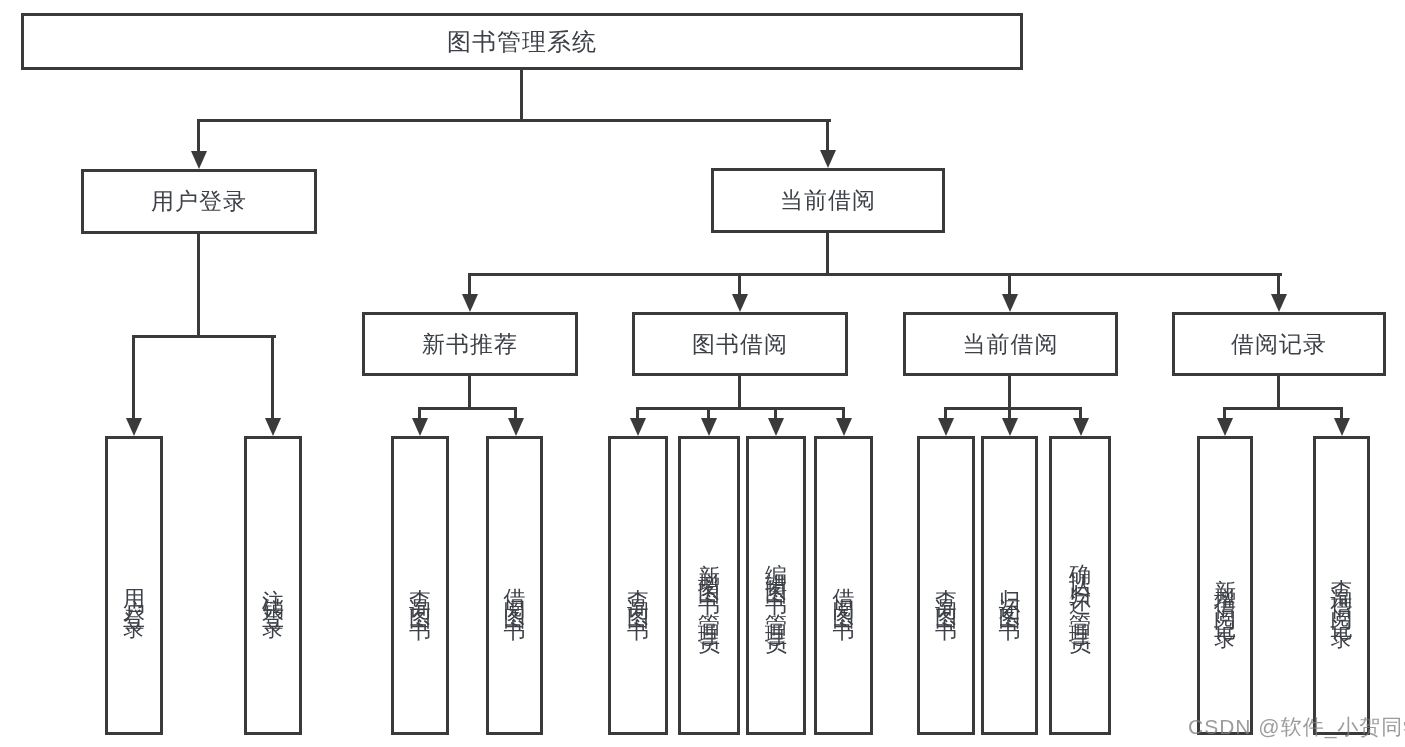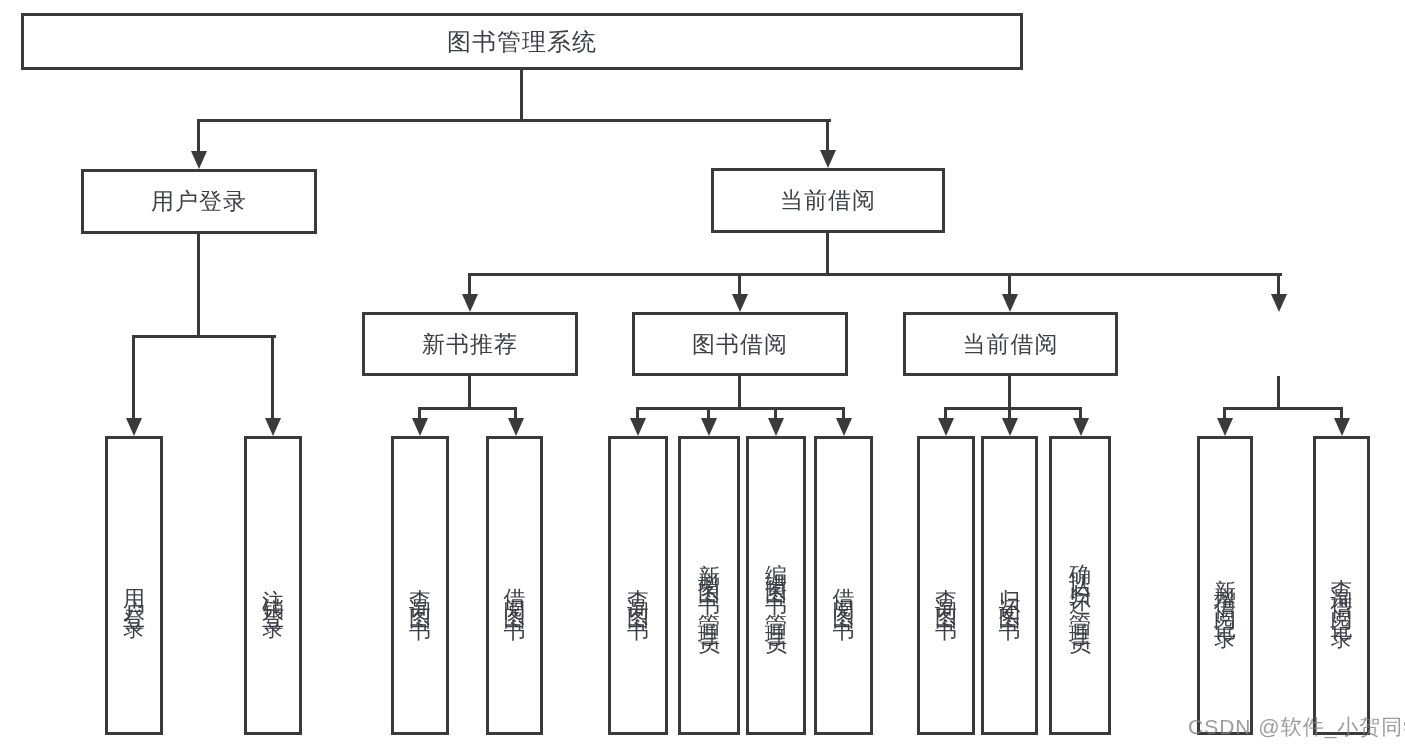--- a/index.html
+++ b/index.html
@@ -88,20 +88,21 @@
   <div class="ln" style="left:738px;top:273px;width:3px;height:21px"></div>
   <div class="arr" style="left:732px;top:294px"></div>
   <div class="ln" style="left:1008px;top:273px;width:3px;height:21px"></div>
   <div class="arr" style="left:1002px;top:294px"></div>
   <div class="ln" style="left:1277px;top:273px;width:3px;height:21px"></div>
   <div class="arr" style="left:1271px;top:294px"></div>
 
   <div class="node hnode" style="left:362px;top:312px;width:216px;height:64px">新书推荐</div>
   <div class="node hnode" style="left:632px;top:312px;width:216px;height:64px">图书借阅</div>
   <div class="node hnode" style="left:903px;top:312px;width:215px;height:64px">当前借阅</div>
+  <div class="node hnode" style="left:1172px;top:312px;width:214px;height:64px">借阅记录</div>
 
   <div class="ln" style="left:468px;top:376px;width:3px;height:31px"></div>
   <div class="ln" style="left:418px;top:407px;width:99px;height:3px"></div>
   <div class="ln" style="left:418px;top:407px;width:3px;height:11px"></div>
   <div class="arr" style="left:412px;top:418px"></div>
   <div class="ln" style="left:514px;top:407px;width:3px;height:11px"></div>
   <div class="arr" style="left:508px;top:418px"></div>
 
   <div class="ln" style="left:738px;top:376px;width:3px;height:31px"></div>
   <div class="ln" style="left:636px;top:407px;width:209px;height:3px"></div>

